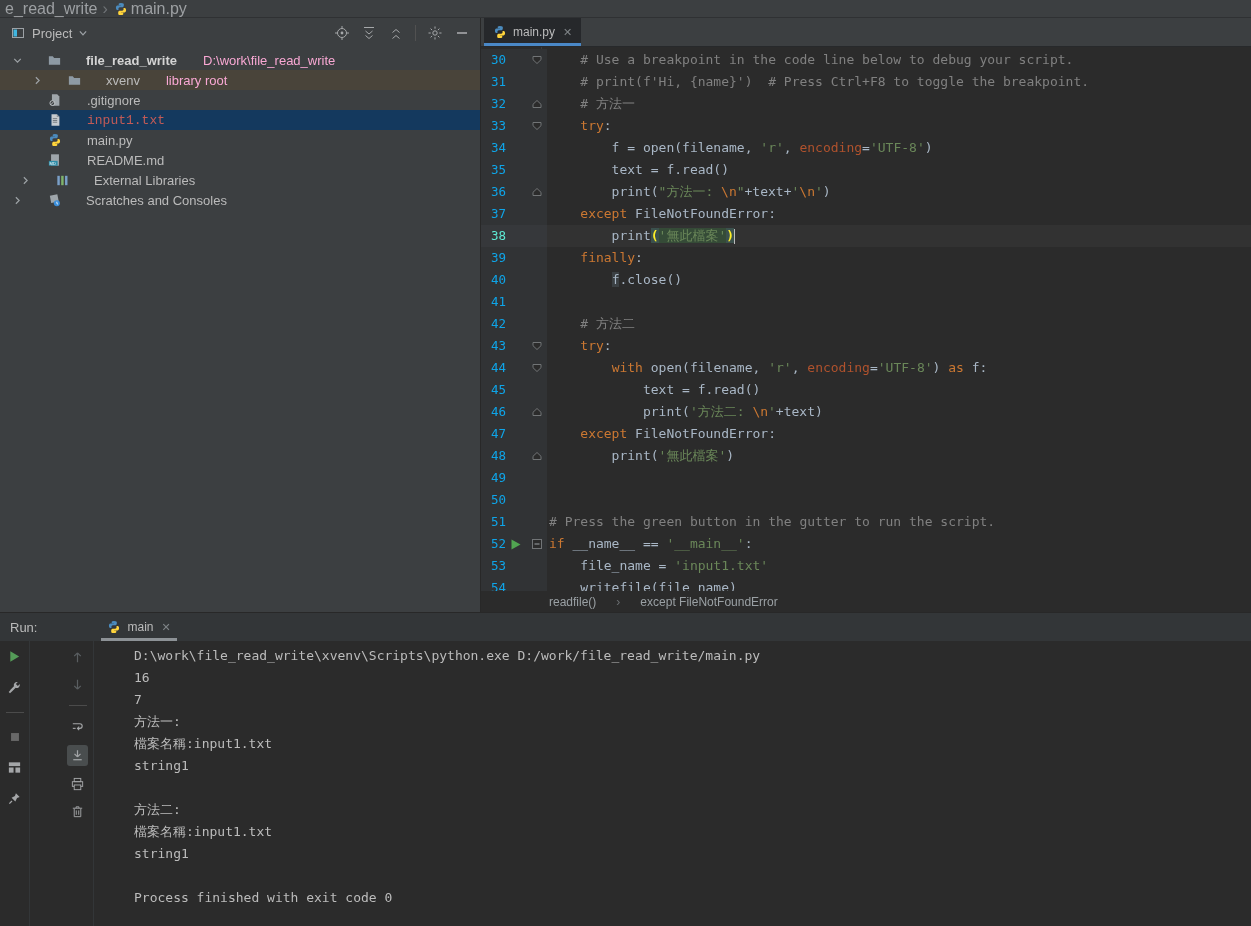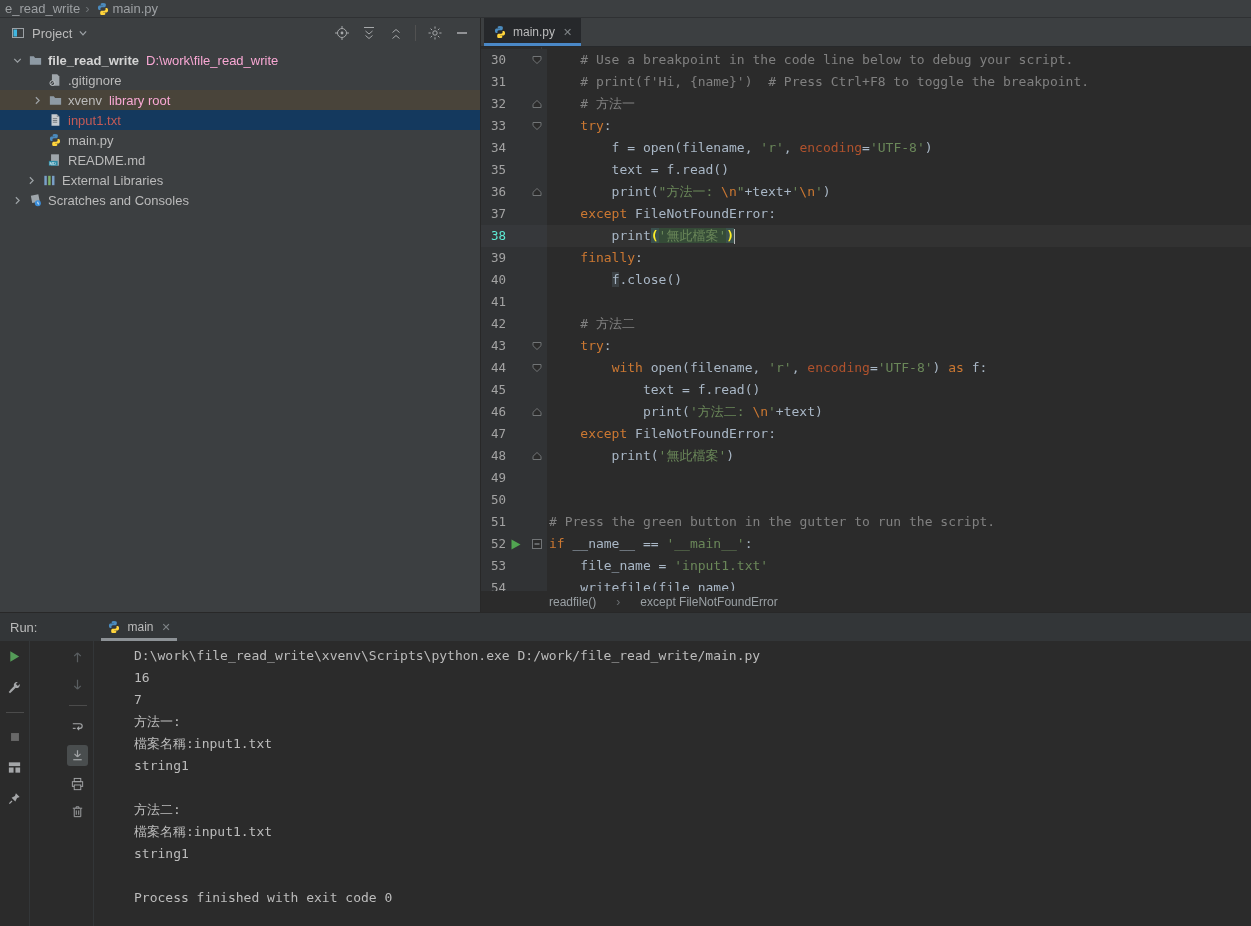--- a/index.html
+++ b/index.html
@@ -2,37 +2,37 @@
 <html><head>
 <meta charset="utf-8">
 <style>
   * { margin:0; padding:0; box-sizing:border-box; }
   html,body { width:1251px; height:926px; overflow:hidden; }
   body { background:#2b2b2b; font-family:"Liberation Sans",sans-serif; color:#bbbbbb; }
   svg { display:block; }
   #app { width:1251px; height:926px; display:flex; flex-direction:column; }
 
   
-  #topbar { height:18px; background:#3c3f41; border-bottom:1px solid #2f3133; display:flex; align-items:center; padding-left:2px; font-size:13px; color:#9da0a3; flex:none; }
+  #topbar { height:18px; background:#3c3f41; border-bottom:1px solid #2f3133; display:flex; align-items:center; padding-left:2px; font-size:16px; color:#9da0a3; flex:none; }
   .bc-item { margin:0 3px; cursor:default; }
   .bc-sep { color:#6f7376; margin:0 2px; }
   .bc-ic { margin-left:4px; }
 
   #main { flex:none; height:594px; display:flex; }
 
   
   #project-panel { width:481px; flex:none; background:#3c3f41; border-right:1px solid #282828; display:flex; flex-direction:column; }
   .pp-header { height:30px; display:flex; align-items:center; padding:0 10px 0 10px; flex:none; }
   .pp-title { display:flex; align-items:center; gap:6px; font-size:13px; color:#bbbbbb; }
   .pp-actions { margin-left:auto; display:flex; align-items:center; gap:11px; }
   .tool-btn { opacity:.92; cursor:pointer; }
   .v-div { width:1px; height:16px; background:#515151; }
   #tree { flex:1; padding-top:2px; font-size:13px; }
-  .tree-row { height:20px; display:flex; align-items:center; white-space:nowrap; cursor:pointer; }
-  .tree-row.selected { background:#14395e; }
+  .tree-row { height:20px; display:flex; align-items:center; white-space:nowrap; cursor:pointer;gap:19px; }
+  .tree-row.selected { background:#14395e;font-family:Liberation Mono, monospace; }
   .tree-row.library { background:#49443a; }
   .t-chev { width:18px; flex:none; display:flex; justify-content:center; }
   .t-ic { width:18px; flex:none; display:flex; justify-content:center; margin-right:4px; }
   .t-label { color:#bbbbbb; }
   .t-label.bold { font-weight:bold; color:#d4d4d4; }
   .t-label.red { color:#c35b56; }
   .t-hint { color:#f9a8d4; margin-left:7px; }
 
   
   #editor { flex:1; display:flex; flex-direction:column; background:#2b2b2b; min-width:0; }
@@ -40,21 +40,21 @@
   .tab { display:flex; align-items:center; gap:6px; padding:0 9px; background:#26282b; font-size:12px; color:#bbbbbb; position:relative; cursor:pointer; }
   .tab .underline { position:absolute; left:0; right:0; bottom:0; height:3px; background:#4a88c7; }
   .tab-close { color:#7f8487; font-size:11px; margin-left:2px; cursor:pointer; }
 
   #code { flex:1; position:relative; overflow:hidden; font-family:"DejaVu Sans Mono",monospace; font-size:13px; padding-top:2px; }
   #code::before { content:""; position:absolute; left:60px; top:0; bottom:0; width:1px; background:#3a3d3f; }
   .line { display:flex; height:22px; line-height:22px; white-space:pre; }
   .line.caret { background:#323232; }
   .gut { width:66px; flex:none; display:flex; background:#313335; position:relative; z-index:1; }
   .line.caret .gut { background:#36383b; }
-  .ln { width:25px; text-align:right; color:#a3a3a3; font-size:12.5px; }
+  .ln { width:25px; text-align:right; color:#0ea5e9; font-size:12.5px; }
   .line.caret .ln { color:#5eead4; }
   .gplay { width:20px; display:flex; align-items:center; justify-content:center; cursor:pointer; }
   .gfold { width:21px; display:flex; align-items:center; justify-content:center; cursor:pointer; position:relative; z-index:2; }
   .codecell { padding-left:2px; }
   .s-d { color:#a9b7c6; }
   .s-c { color:#808080; }
   .s-k { color:#cc7832; }
   .s-s { color:#6a8759; }
   .s-e { color:#cc7832; }
   .s-a { color:#b0522d; }
@@ -160,43 +160,43 @@
               </svg>
             </span>
             <span class="t-ic">
               <svg width="15" height="15" viewBox="0 0 16 16" fill="none">
                 <path d="M2 3.5h4.2l1.4 1.8H14v7.2H2z" fill="#8e9aa4"></path>
               </svg>
             </span>
             <span class="t-label bold">file_read_write</span>
             <span class="t-hint">D:\work\file_read_write</span>
           </div>
+          <div class="tree-row library" style="padding-left:28px">
+            <span class="t-chev">
+              <svg width="13" height="13" viewBox="0 0 16 16" fill="none">
+                <polyline points="6,4 10,8 6,12" stroke="#9da2a6" stroke-width="1.5"></polyline>
+              </svg>
+            </span>
+            <span class="t-ic">
+              <svg width="15" height="15" viewBox="0 0 16 16" fill="none">
+                <path d="M2 3.5h4.2l1.4 1.8H14v7.2H2z" fill="#8e9aa4"></path>
+              </svg>
+            </span>
+            <span class="t-label">xvenv</span>
+            <span class="t-hint">library root</span>
+          </div>
           <div class="tree-row" style="padding-left:46px">
             <span class="t-ic">
               <svg width="14" height="14" viewBox="0 0 16 16" fill="none">
                 <path d="M4.5 1.5h6L13 4v10.5H4.5z" fill="#9fa6ab"></path>
                 <circle cx="5" cy="11.5" r="2.8" fill="#3c3f41" stroke="#c7cccf"></circle>
                 <line x1="3" y1="13.5" x2="7" y2="9.5" stroke="#c7cccf"></line>
               </svg>
             </span>
             <span class="t-label">.gitignore</span>
-          </div>
-          <div class="tree-row library" style="padding-left:28px">
-            <span class="t-chev">
-              <svg width="13" height="13" viewBox="0 0 16 16" fill="none">
-                <polyline points="6,4 10,8 6,12" stroke="#9da2a6" stroke-width="1.5"></polyline>
-              </svg>
-            </span>
-            <span class="t-ic">
-              <svg width="15" height="15" viewBox="0 0 16 16" fill="none">
-                <path d="M2 3.5h4.2l1.4 1.8H14v7.2H2z" fill="#8e9aa4"></path>
-              </svg>
-            </span>
-            <span class="t-label">xvenv</span>
-            <span class="t-hint">library root</span>
           </div>
           <div class="tree-row selected" style="padding-left:46px">
             <span class="t-ic">
               <svg width="14" height="14" viewBox="0 0 16 16" fill="none">
                 <path d="M4 1.5h6.2L13 4.3v10.2H4z" fill="#c6cbcf"></path>
                 <path d="M10 1.5l3 3h-3z" fill="#8f969c"></path>
                 <rect x="5.5" y="6" width="5" height="1" fill="#6b7176"></rect>
                 <rect x="5.5" y="8" width="5" height="1" fill="#6b7176"></rect>
                 <rect x="5.5" y="10" width="5" height="1" fill="#6b7176"></rect>
               </svg>
@@ -215,21 +215,21 @@
           <div class="tree-row" style="padding-left:46px">
             <span class="t-ic">
               <svg width="14" height="14" viewBox="0 0 16 16" fill="none">
                 <path d="M3.5 1.5h9v13h-9z" fill="#9fa6ab"></path>
                 <rect x="1" y="9" width="10" height="5.5" fill="#2d8ca8"></rect>
                 <text x="1.8" y="13.4" font-size="4.6" fill="#ffffff" font-family="sans-serif">MD</text>
               </svg>
             </span>
             <span class="t-label">README.md</span>
           </div>
-          <div class="tree-row" style="padding-left:22px">
+          <div class="tree-row" style="padding-left:16px">
             <span class="t-chev">
               <svg width="13" height="13" viewBox="0 0 16 16" fill="none">
                 <polyline points="6,4 10,8 6,12" stroke="#9da2a6" stroke-width="1.5"></polyline>
               </svg>
             </span>
             <span class="t-ic">
               <svg width="15" height="15" viewBox="0 0 16 16" fill="none">
                 <rect x="2.5" y="3" width="2.6" height="10" fill="#7aa0c8"></rect>
                 <rect x="6.6" y="3" width="2.6" height="10" fill="#7fb36b"></rect>
                 <rect x="10.7" y="3" width="2.6" height="10" fill="#7aa0c8"></rect>

